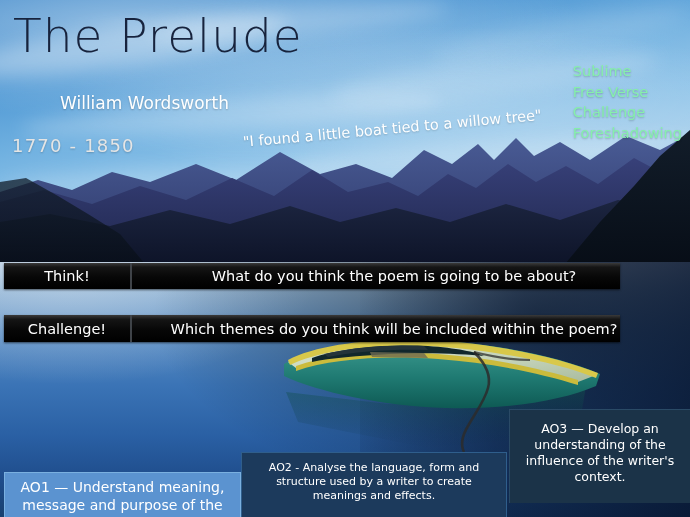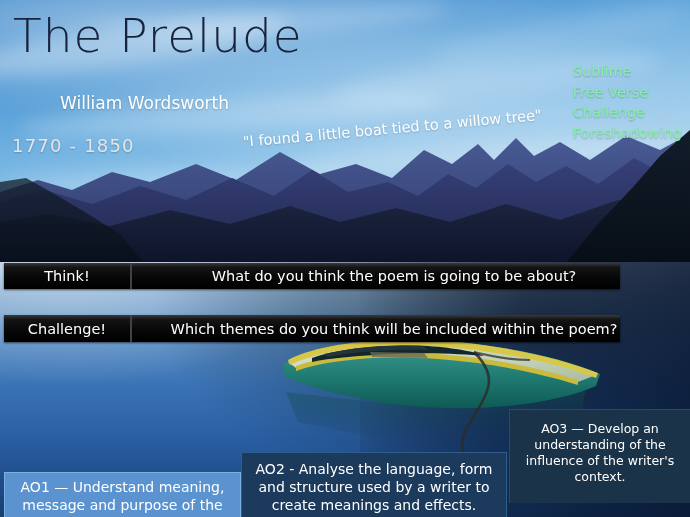--- a/index.html
+++ b/index.html
@@ -139,21 +139,21 @@
     left: 4px; top: 472px; width: 237px; height: 45px;
     background: #5b93d0;
     font-size: 14px;
     padding: 6px 6px 0 6px;
     border: 1px solid #7ab0e0;
     border-bottom: none;
   }
   .ao2 {
     left: 241px; top: 452px; width: 266px; height: 65px;
     background: #1c3a5c;
-    font-size: 14px;
+    font-size: 11px;
     padding: 8px 8px 0 8px;
     border: 1px solid #2f5e8c;
     border-bottom: none;
   }
   .ao3 {
     left: 509px; top: 409px; width: 181px; height: 94px;
     background: #1b3348;
     font-size: 12.5px;
     padding: 11px 8px 0 8px;
     border: 1px solid #2a4a66;

